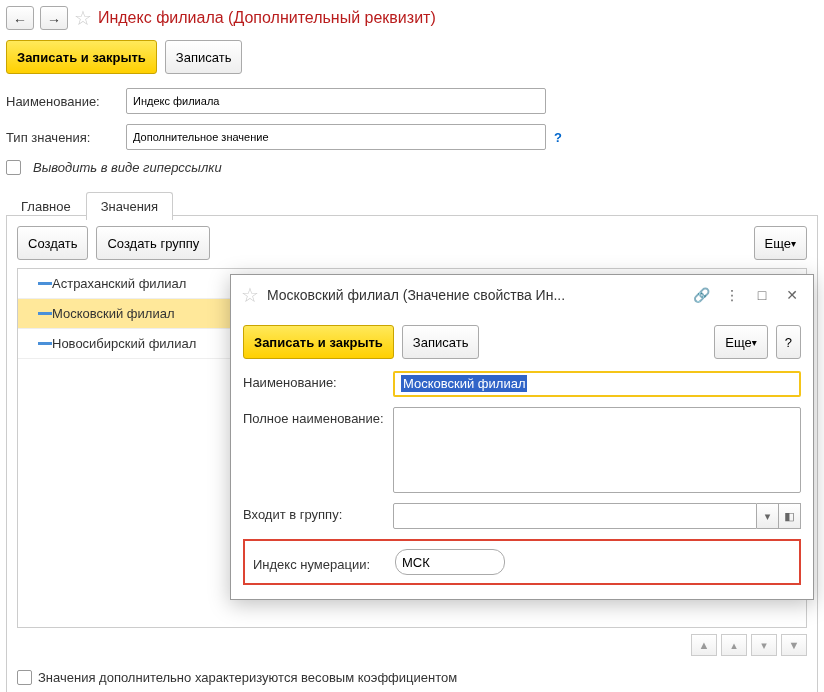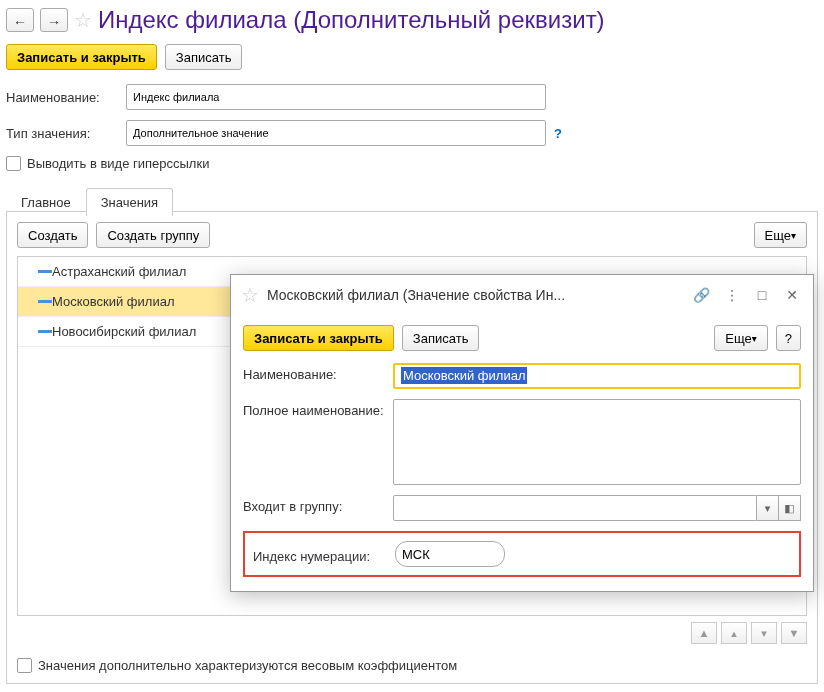--- a/index.html
+++ b/index.html
@@ -1,29 +1,29 @@
 <!DOCTYPE html>
 <html><head>
 <meta charset="utf-8">
 <style>
 * { box-sizing: border-box; margin: 0; padding: 0; }
 body { font-family: Arial, sans-serif; font-size: 13px; color: #333; background: #fff; padding: 6px; width: 824px; }
-.btn { display: inline-flex; align-items: center; padding: 4px 10px; border: 1px solid #aaa; background: linear-gradient(#fff,#eee); border-radius: 3px; cursor: pointer; height: 26px; font-size: 13px; }
+.btn { display: inline-flex; align-items: center; padding: 4px 10px; border: 1px solid #aaa; background: linear-gradient(#fff,#eee); border-radius: 3px; cursor: pointer; height: 34px; font-size: 13px; }
 .btn-yellow { background: linear-gradient(#ffe95a,#ffd000); border-color: #c9a400; font-weight: bold; }
 .btn-small { padding: 4px 8px; }
 .nav-row { display: flex; align-items: center; gap: 6px; margin-bottom: 10px; }
 .nav-btn { width: 28px; height: 24px; border: 1px solid #aaa; background: linear-gradient(#fff,#eee); border-radius: 3px; display: flex; align-items: center; justify-content: center; cursor: pointer; font-size: 14px; }
 .star { color: #ccc; font-size: 20px; }
-.page-title { font-size: 24px; color: #4c1d95; }
+.page-title { font-size: 16px; color: #b91c1c; }
 .toolbar { display: flex; gap: 8px; margin-bottom: 14px; }
 .form-row { display: flex; align-items: center; margin-bottom: 10px; }
 .form-label { width: 120px; color: #333; }
 .text-input { border: 1px solid #aaa; padding: 4px 6px; font-size: 11px; width: 420px; height: 26px; border-radius: 2px; }
 .help-q { color: #0066cc; margin-left: 8px; cursor: pointer; font-weight: bold; }
-.chk-row { display: flex; align-items: center; gap: 6px; margin-bottom: 12px; }
+.chk-row { display: flex; align-items: center; gap: 12px; margin-bottom: 12px; font-style: italic; }
 .chk { width: 15px; height: 15px; border: 1px solid #999; border-radius: 2px; background: #fff; }
 .tabs { display: flex; border-bottom: 1px solid #ccc; margin-bottom: 0; }
 .tab { padding: 6px 14px; border: 1px solid transparent; border-bottom: none; cursor: pointer; position: relative; top: 5px; }
 .tab.active { border-color: #ccc; background: #fff; border-radius: 3px 3px 0 0; }
 .tab-content { border: 1px solid #ccc; border-top: none; padding: 10px; position: relative; }
 .inner-toolbar { display: flex; gap: 8px; margin-bottom: 8px; }
 .spacer { flex: 1; }
 .list-box { border: 1px solid #ccc; height: 360px; background: #fff; }
 .list-row { display: flex; align-items: center; padding: 4px 8px; border-bottom: 1px solid #eee; height: 30px; }
 .list-row.selected { background: #ffe89a; }

